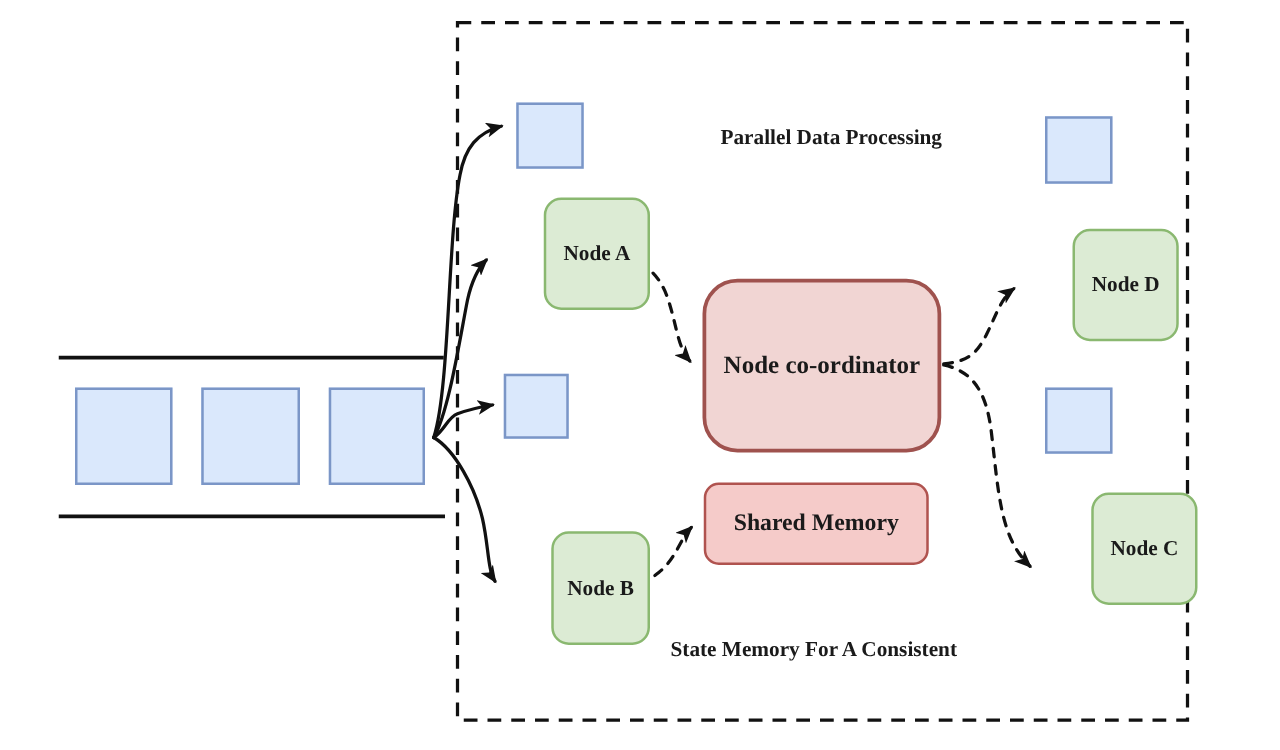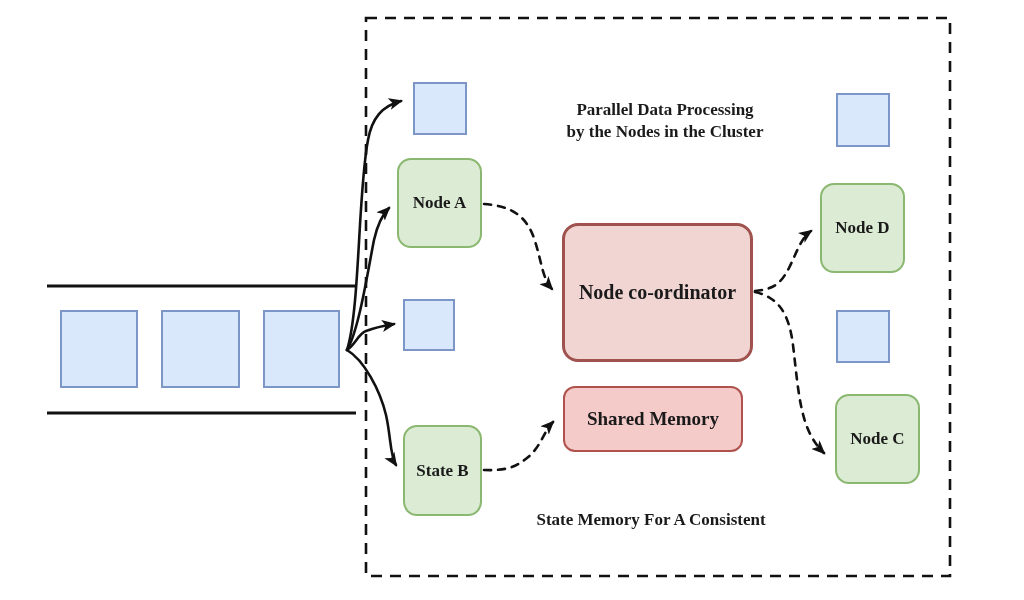--- a/index.html
+++ b/index.html
@@ -16,26 +16,26 @@
   .box{position:absolute;box-sizing:border-box;display:flex;align-items:center;justify-content:center;text-align:center;}
 
   .data-block{
     background:var(--data-block-fill);
     border:2px solid var(--data-block-border);
   }
   .node{
     background:var(--node-fill);
     border:2.5px solid var(--node-border);
     border-radius:14px;
-    font-weight:bold;font-size:17px;
+    font-weight:bold;font-size:17px;margin-left:38px;
   }
   .coordinator{
     background:var(--coordinator-fill);
     border:3px solid var(--coordinator-border);
-    border-radius:16px;
+    border-radius:28px;
     font-weight:bold;font-size:20px;
   }
   .shared-memory{
     background:var(--shared-memory-fill);
     border:2.5px solid var(--shared-memory-border);
     border-radius:12px;
     font-weight:bold;font-size:19px;
   }
   .caption{
     position:absolute;text-align:center;font-weight:bold;
@@ -81,37 +81,36 @@
 
   <div class="box data-block" style="left:413px;top:82px;width:54px;height:53px;"></div>
   <div class="box data-block" style="left:403px;top:299px;width:52px;height:52px;"></div>
   <div class="box data-block" style="left:836px;top:93px;width:54px;height:54px;"></div>
   <div class="box data-block" style="left:836px;top:310px;width:54px;height:53px;"></div>
 
   <div class="box node" style="left:397px;top:158px;width:85px;height:90px;">
     <span>Node A</span>
   </div>
   <div class="box node" style="left:403px;top:425px;width:79px;height:91px;">
-    <span>State B</span>
+    <span>Node B</span>
   </div>
   <div class="box node" style="left:820px;top:183px;width:85px;height:90px;">
     <span>Node D</span>
   </div>
   <div class="box node" style="left:835px;top:394px;width:85px;height:90px;">
     <span>Node C</span>
   </div>
 
   <div class="box coordinator" style="left:562px;top:223px;width:191px;height:139px;">
     <span>Node co-ordinator</span>
   </div>
   <div class="box shared-memory" style="left:563px;top:386px;width:180px;height:66px;">
     <span>Shared Memory</span>
   </div>
 
   <div class="caption" style="left:540px;top:99px;width:250px;">
     <div>Parallel Data Processing</div>
-    <div>by the Nodes in the Cluster</div>
   </div>
   <div class="caption" style="left:518px;top:509px;width:266px;">
     <div>State Memory For A Consistent</div>
   </div>
 
 </div>
 
 </body></html>

